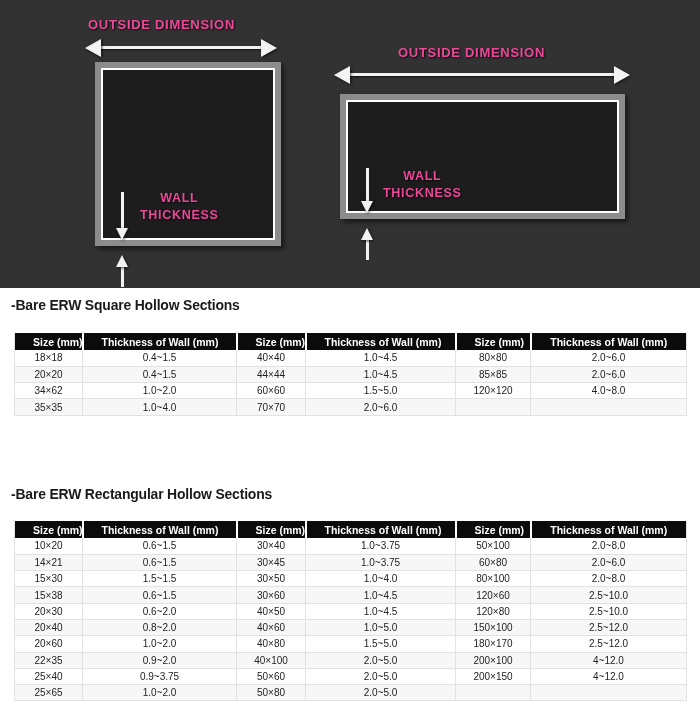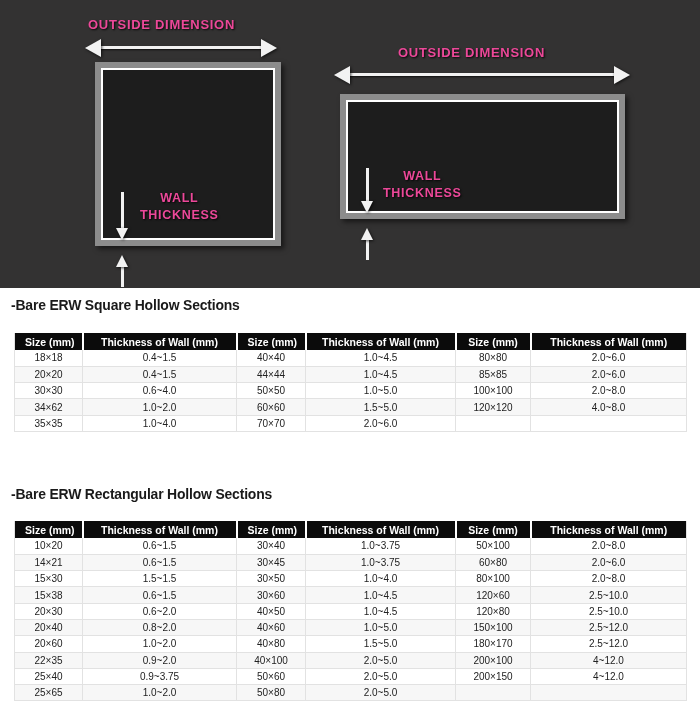--- a/index.html
+++ b/index.html
@@ -121,21 +121,21 @@
     background: #ffffff;
     font-size: 10px;
     color: #1a1a1a;
   }
   .spec-table th {
     background: #0b0b0b;
     color: #ffffff;
     font-weight: bold;
     font-size: 10.5px;
     height: 17px;
-    padding: 0 10px;
+    padding: 0 18px;
     text-align: center;
     border-right: 2px solid #ffffff;
     white-space: nowrap;
   }
   .spec-table th:last-child { border-right: none; }
   .spec-table td {
     height: 16.3px;
     padding: 0 2px;
     text-align: center;
     border-bottom: 1px solid #e2e2e2;
@@ -249,28 +249,20 @@
         </tr>
         <tr>
           <td>20×20</td>
           <td>0.4~1.5</td>
           <td>44×44</td>
           <td>1.0~4.5</td>
           <td>85×85</td>
           <td>2.0~6.0</td>
         </tr>
         <tr>
-          <td>30×30</td>
-          <td>0.6~4.0</td>
-          <td>50×50</td>
-          <td>1.0~5.0</td>
-          <td>100×100</td>
-          <td>2.0~8.0</td>
-        </tr>
-        <tr>
           <td>34×62</td>
           <td>1.0~2.0</td>
           <td>60×60</td>
           <td>1.5~5.0</td>
           <td>120×120</td>
           <td>4.0~8.0</td>
         </tr>
         <tr>
           <td>35×35</td>
           <td>1.0~4.0</td>

